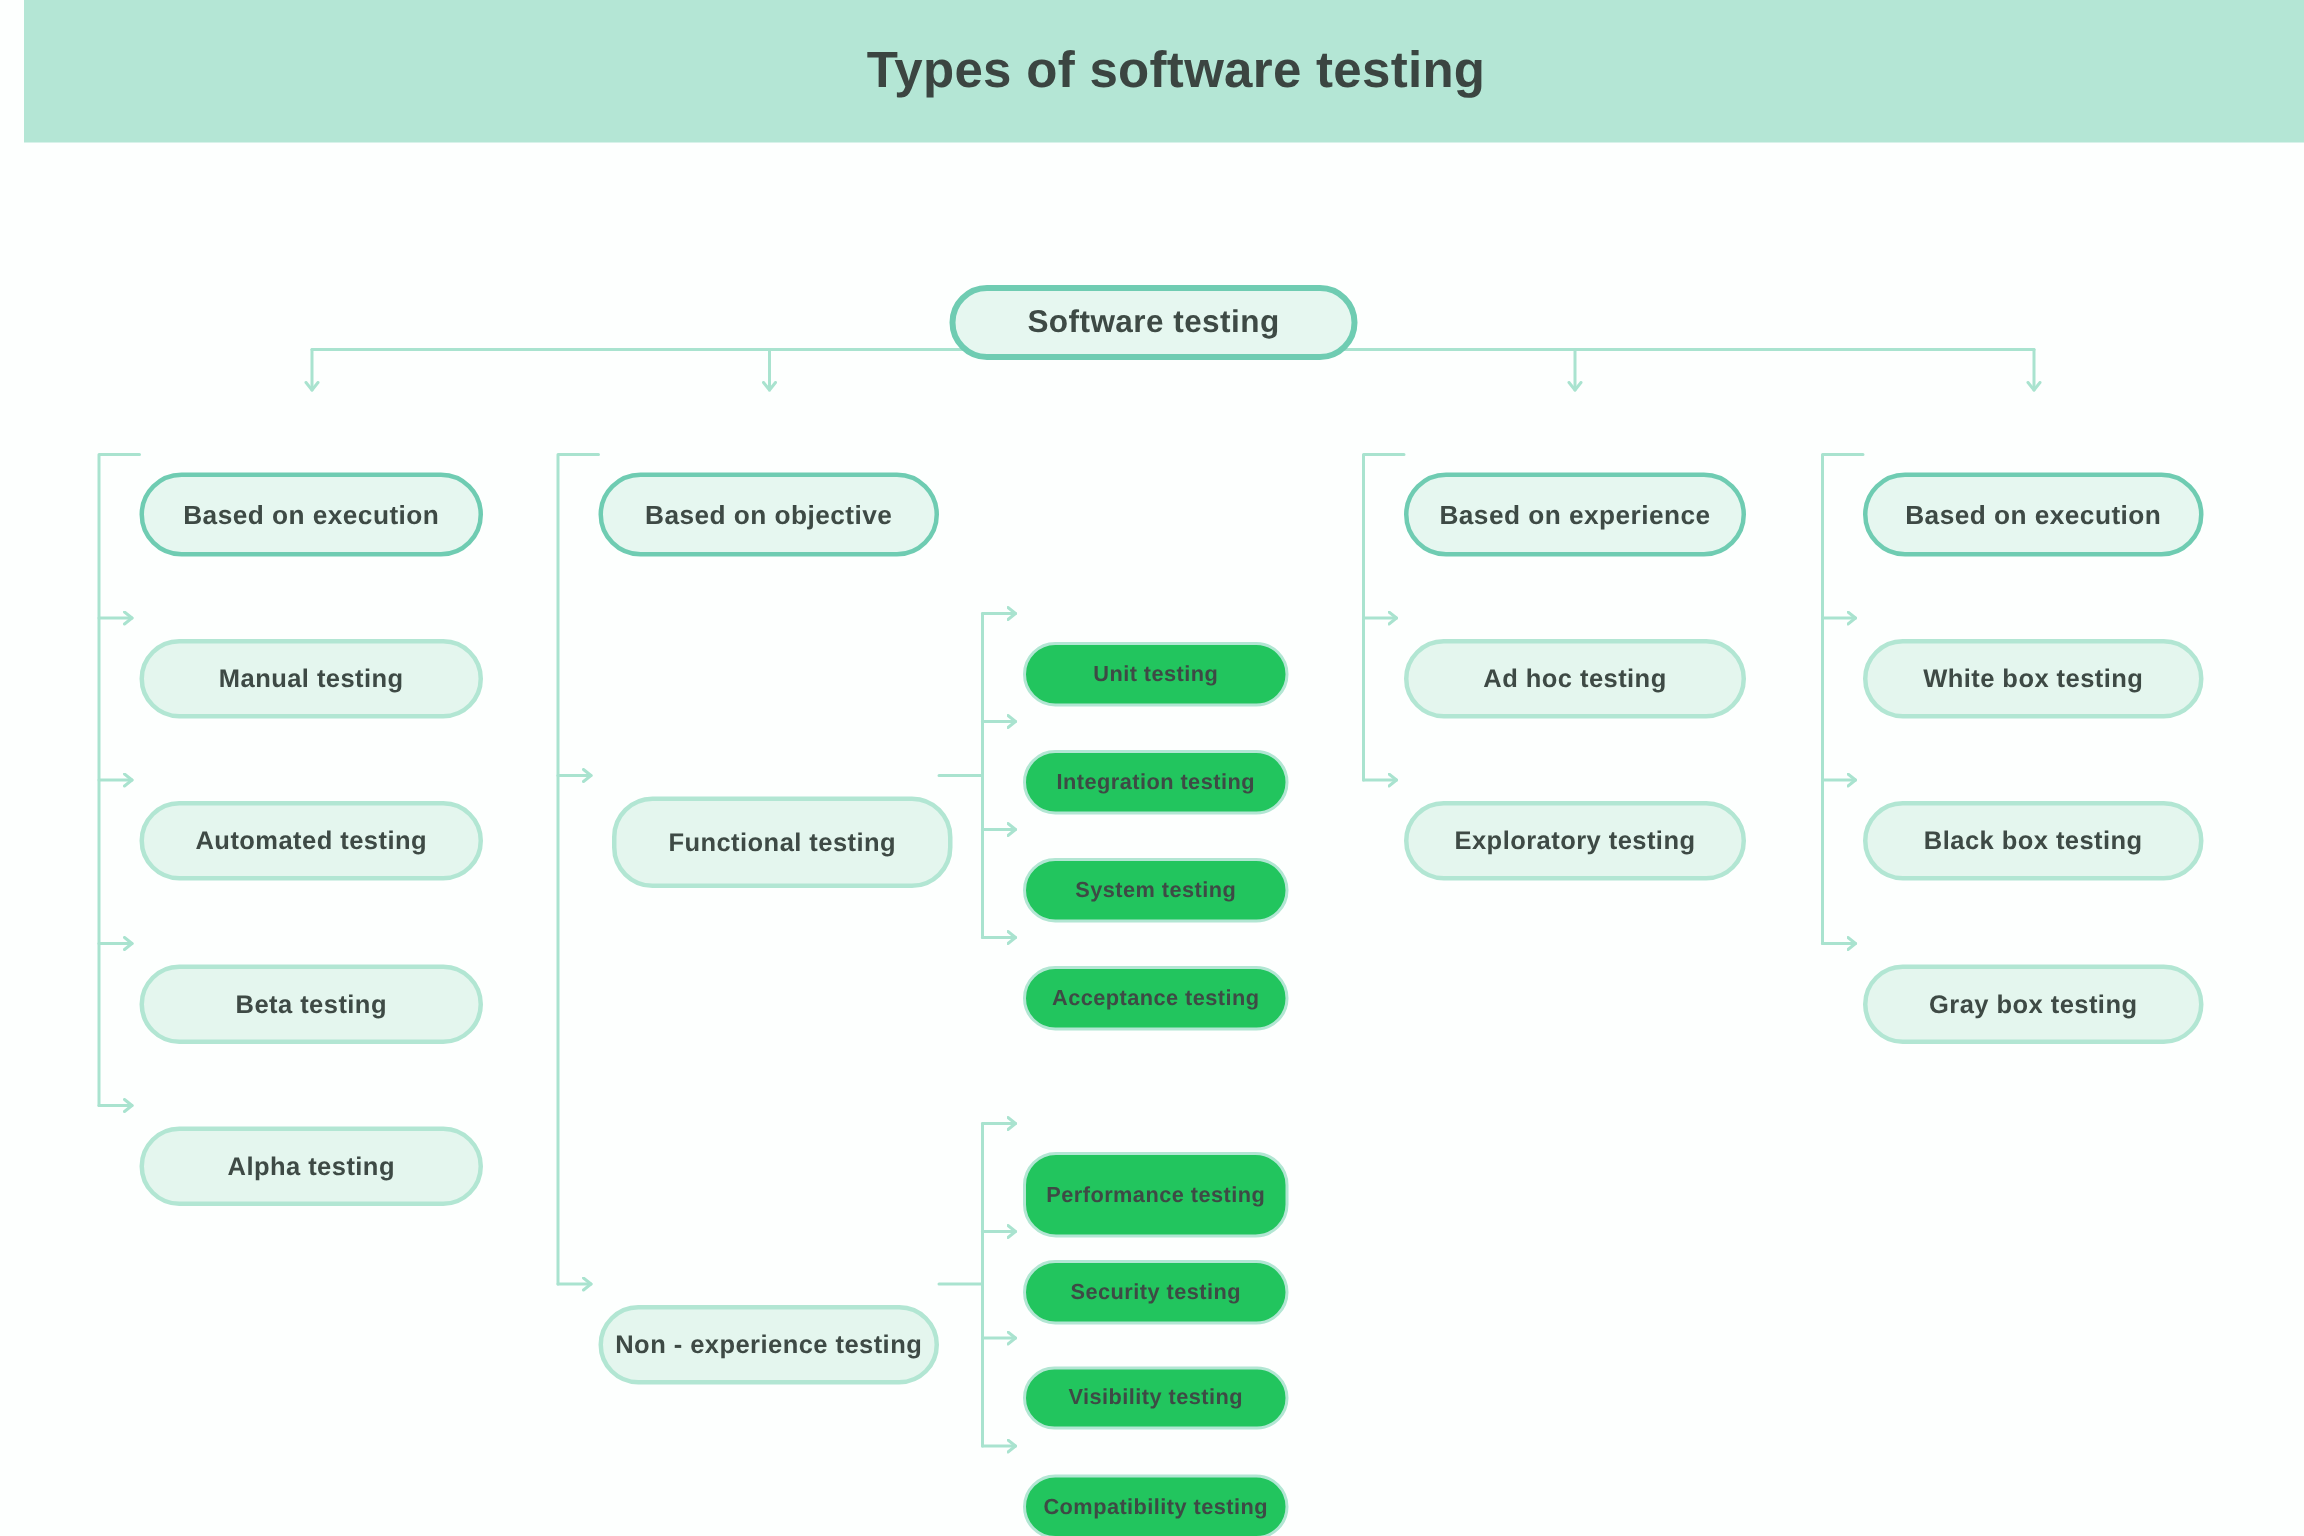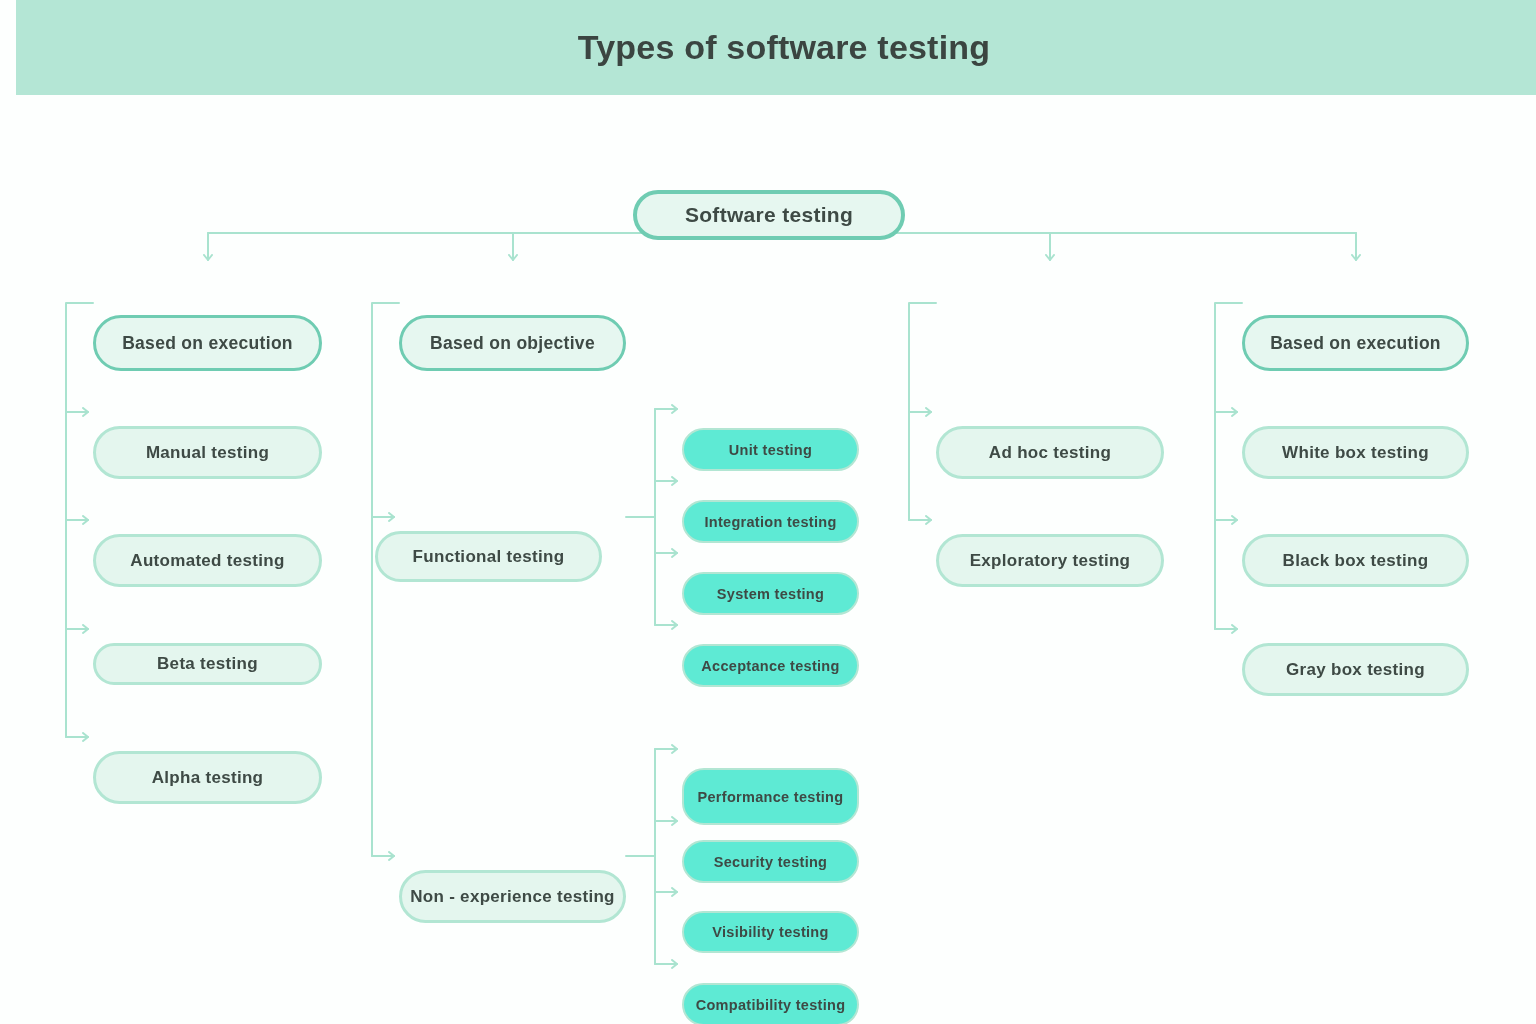--- a/index.html
+++ b/index.html
@@ -25,21 +25,21 @@
   .root{
     border:4px solid #6fccb2;border-radius:26px;font-size:21px;
   }
   .header{
     border:3.5px solid #6fccb2;border-radius:28px;font-size:17.5px;
   }
   .child{
     border:3px solid #b2e6d3;border-radius:27px;font-size:17px;background:#e4f6ee;
   }
   .sub{
-    border:2.5px solid #b2e6d3;border-radius:22px;font-size:14.5px;background:#5eead4;
+    border:2.5px solid #b2e6d3;border-radius:22px;font-size:14.5px;background:#22c55e;
   }
 </style>
 </head>
 <body>
 
 <div class="canvas">
 
   <header class="banner">
     <h1>Types of software testing</h1>
   </header>
@@ -88,28 +88,29 @@
     <path d="M1242,303 H1215 V629"></path>
     <path d="M1215,412 H1237" marker-end="url(#arr)"></path>
     <path d="M1215,520 H1237" marker-end="url(#arr)"></path>
     <path d="M1215,629 H1237" marker-end="url(#arr)"></path>
   </svg>
 
   <div class="node root" style="left:633px;top:150px;width:272px;height:50px">Software testing</div>
 
   <div class="node header" style="left:93px;top:275px;width:229px;height:56px">Based on execution</div>
   <div class="node header" style="left:399px;top:275px;width:227px;height:56px">Based on objective</div>
+  <div class="node header" style="left:936px;top:275px;width:228px;height:56px">Based on experience</div>
   <div class="node header" style="left:1242px;top:275px;width:227px;height:56px">Based on execution</div>
 
   <div class="node child" style="left:93px;top:386px;width:229px;height:53px">Manual testing</div>
   <div class="node child" style="left:93px;top:494px;width:229px;height:53px">Automated testing</div>
-  <div class="node child" style="left:93px;top:603px;width:229px;height:42px">Beta testing</div>
+  <div class="node child" style="left:93px;top:603px;width:229px;height:53px">Beta testing</div>
   <div class="node child" style="left:93px;top:711px;width:229px;height:53px">Alpha testing</div>
 
-  <div class="node child" style="left:375px;top:491px;width:227px;height:51px">Functional testing</div>
+  <div class="node child" style="left:408px;top:491px;width:227px;height:61px">Functional testing</div>
   <div class="node child" style="left:399px;top:830px;width:227px;height:53px">Non - experience testing</div>
 
   <div class="node sub" style="left:682px;top:388px;width:177px;height:43px">Unit testing</div>
   <div class="node sub" style="left:682px;top:460px;width:177px;height:43px">Integration testing</div>
   <div class="node sub" style="left:682px;top:532px;width:177px;height:43px">System testing</div>
   <div class="node sub" style="left:682px;top:604px;width:177px;height:43px">Acceptance testing</div>
 
   <div class="node sub" style="left:682px;top:728px;width:177px;height:57px">Performance testing</div>
   <div class="node sub" style="left:682px;top:800px;width:177px;height:43px">Security testing</div>
   <div class="node sub" style="left:682px;top:871px;width:177px;height:42px">Visibility testing</div>

